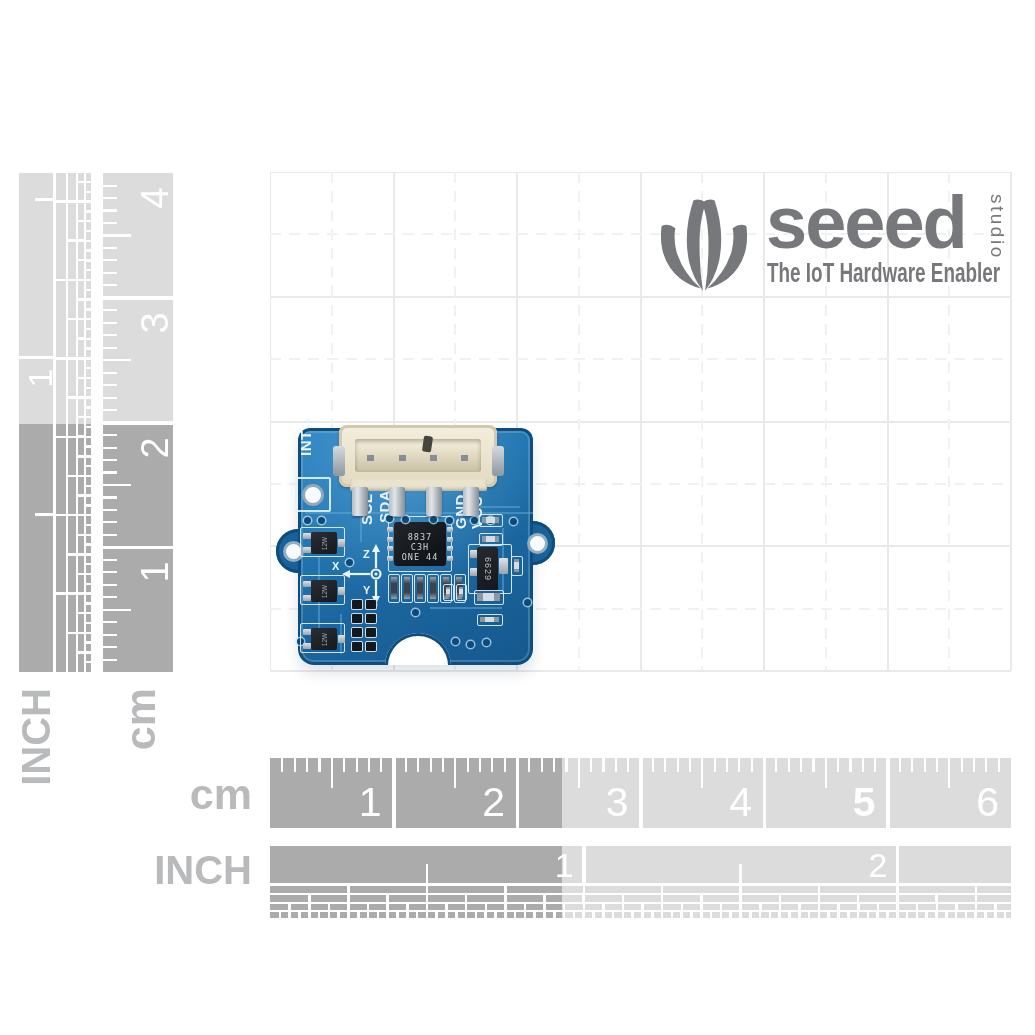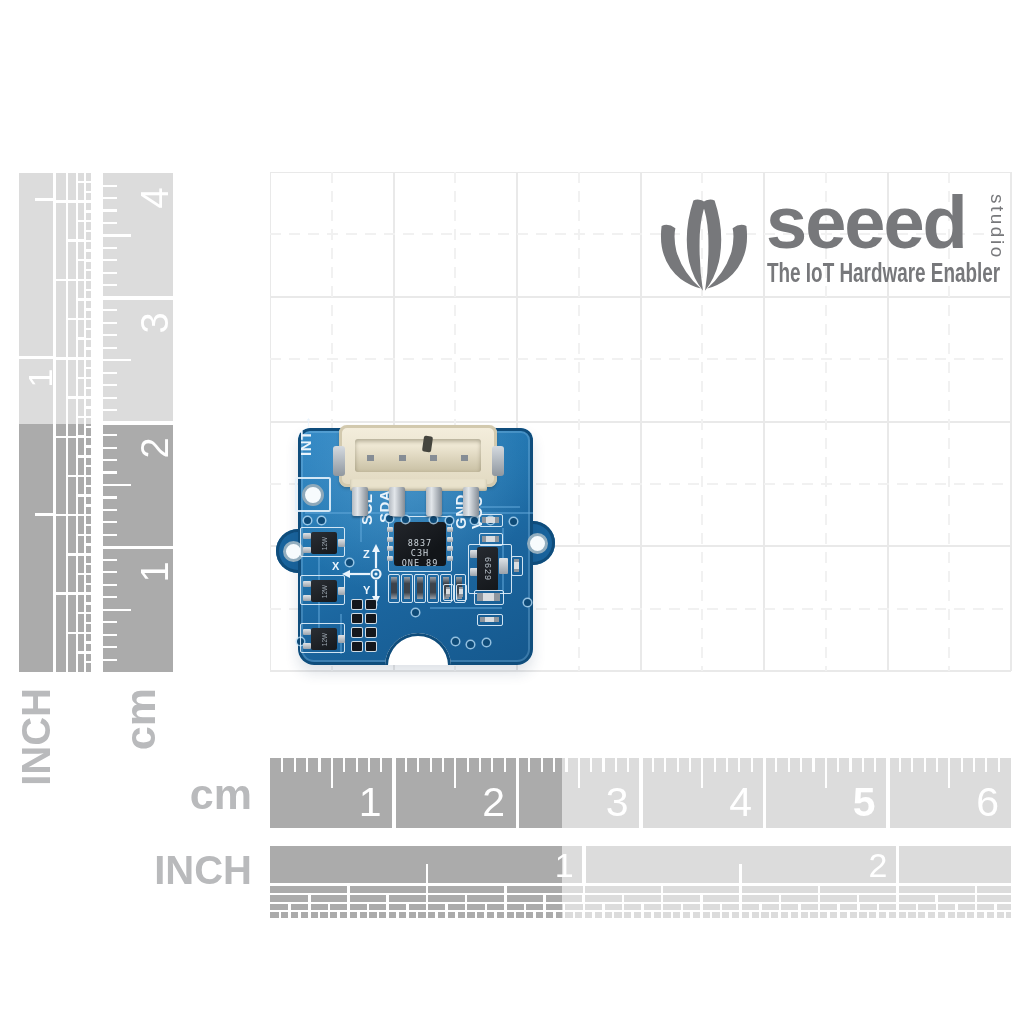--- a/index.html
+++ b/index.html
@@ -566,23 +566,23 @@
       </g>
       <g fill="#eaf4fc" font-size="11" font-weight="bold" font-family="Liberation Sans, sans-serif">
         <text x="2" y="30">X</text>
         <text x="33" y="54">Y</text>
         <text x="33" y="18">Z</text>
       </g>
     </svg>
 
     <div class="wbox" style="left:388px;top:516px;width:64px;height:56px;"></div>
     <div class="ic-body">
-      <div style="margin-top:16px;">8837</div>
+      <div style="margin-top:10px;">8837</div>
       <div>C3H</div>
-      <div>ONE 89</div>
+      <div>ONE 44</div>
     </div>
 
     <div class="wbox" style="left:468px;top:544px;width:44px;height:50px;"></div>
     <div class="pad" style="left:470px;top:550px;width:8px;height:8px;"></div>
     <div class="pad" style="left:470px;top:568px;width:8px;height:8px;"></div>
     <div class="pad" style="left:499px;top:558px;width:9px;height:16px;"></div>
     <div class="abs" style="left:477px;top:547px;width:21px;height:44px;border-radius:2px;background:linear-gradient(150deg,#262a30,#14171b);">
       <span style="display:block;transform:rotate(90deg);transform-origin:center;width:44px;margin-left:-11px;margin-top:17px;
                    color:#b9c2cb;font-size:9px;letter-spacing:1px;text-align:center;">6629</span>
     </div>

